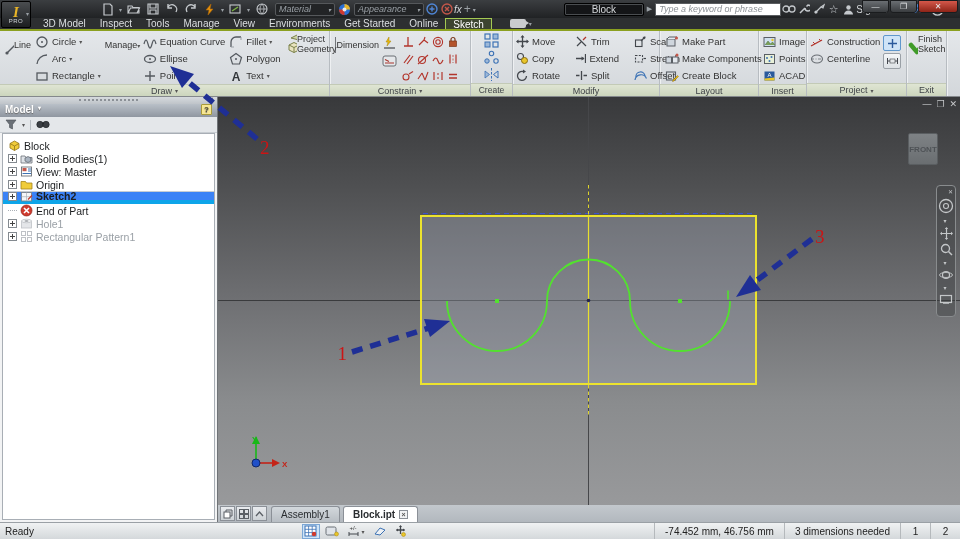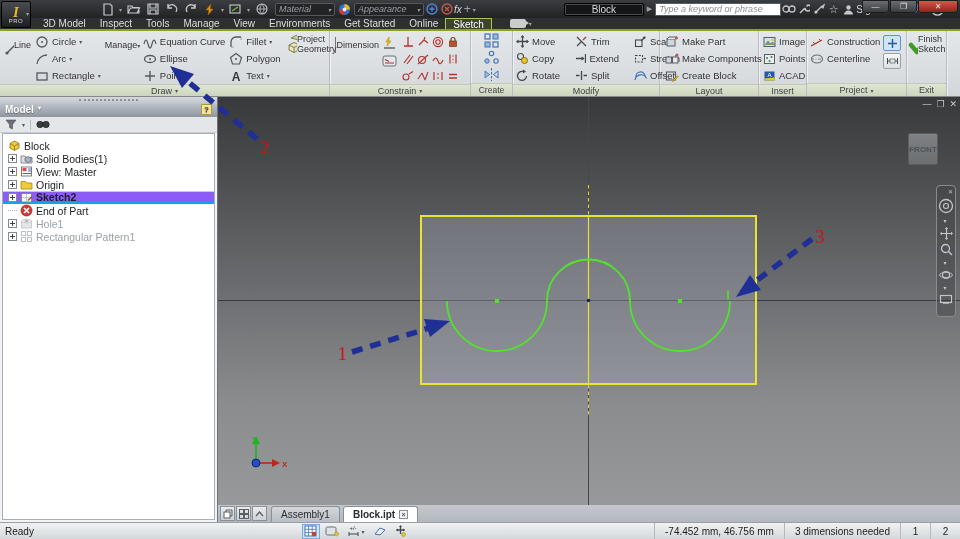--- a/index.html
+++ b/index.html
@@ -77,21 +77,21 @@
     color:#4a4428; font-size:8px; font-weight:bold; display:flex; align-items:center; justify-content:center; border-radius:1px; }
   .btools { height:16px; background:#e4e7ea; border-bottom:1px solid #c7ccd1; display:flex; align-items:center; gap:5px; padding:0 5px; }
   .btools .sep { width:1px; height:10px; background:#b8bdc2; }
   .tree { flex:1; background:#fff; margin:0 2px 2px 2px; border:1px solid #a8aeb5; padding-top:5px; overflow:hidden; }
   .trow { display:flex; align-items:center; height:13px; gap:3px; padding-left:5px; font-size:10.5px; color:#1c1e20; white-space:nowrap; }
   .trow.child { padding-left:5px; }
   .exp { width:9px; height:9px; border:1px solid #848a90; background:#fff; position:relative; flex:none; }
   .exp:before { content:""; position:absolute; left:1px; right:1px; top:3px; border-top:1px solid #444; }
   .exp.plus:after { content:""; position:absolute; top:1px; bottom:1px; left:3px; border-left:1px solid #444; }
   .noexp { width:9px; flex:none; border-top:1px dotted #aab0b6; }
-  .trow.sel { background:#8b5cf6; border-top:1px solid #c7cdd3; border-bottom:2px solid #0ea5e9; font-weight:bold; }
+  .trow.sel { background:#3b82f6; border-top:1px solid #c7cdd3; border-bottom:4px solid #0ea5e9; font-weight:bold; }
   .trow.dim { color:#9aa0a6; }
   .trow.dim svg { opacity:.55; }
 
   
   .canvas { position:absolute; top:97px; left:218px; width:742px; height:408px;
     background:linear-gradient(180deg,#3a3b3d 0%,#515употре255 0%); z-index:5; }
   .canvas { background:linear-gradient(180deg,#38393b 0%,#4f5052 22%,#6f7073 50%,#8a8c8e 75%,#98999b 100%); }
   .scene { position:absolute; left:0; top:0; }
   .docwin { position:absolute; top:2px; right:3px; display:flex; gap:5px; color:#c7c9cb; font-size:9px; z-index:8; }
   .viewcube { position:absolute; top:36px; right:22px; width:30px; height:32px;

